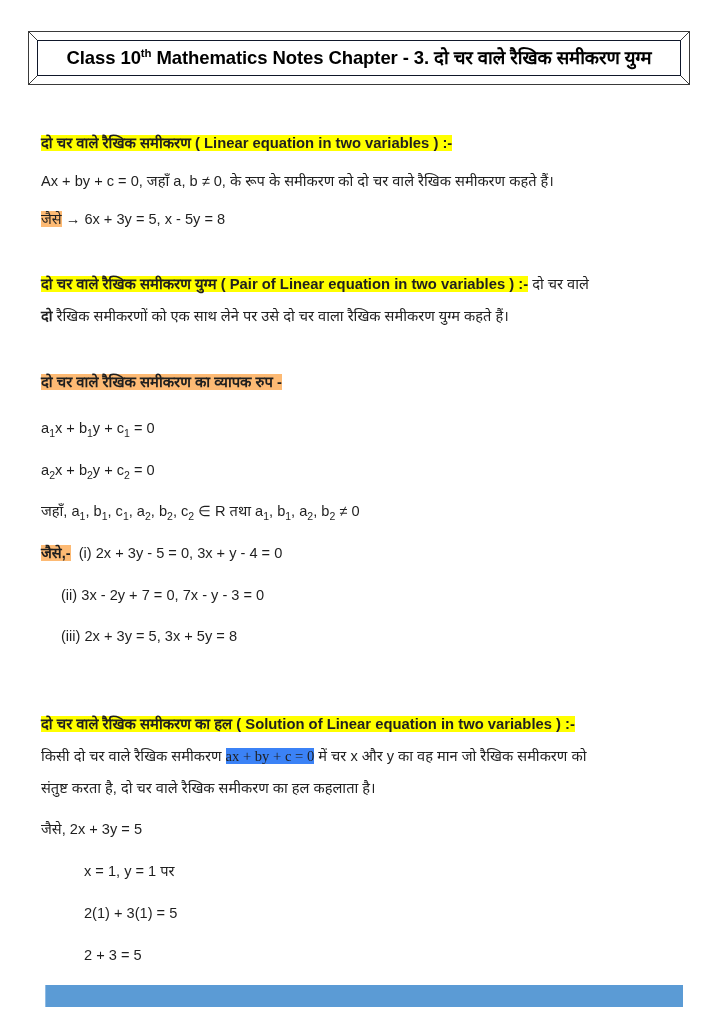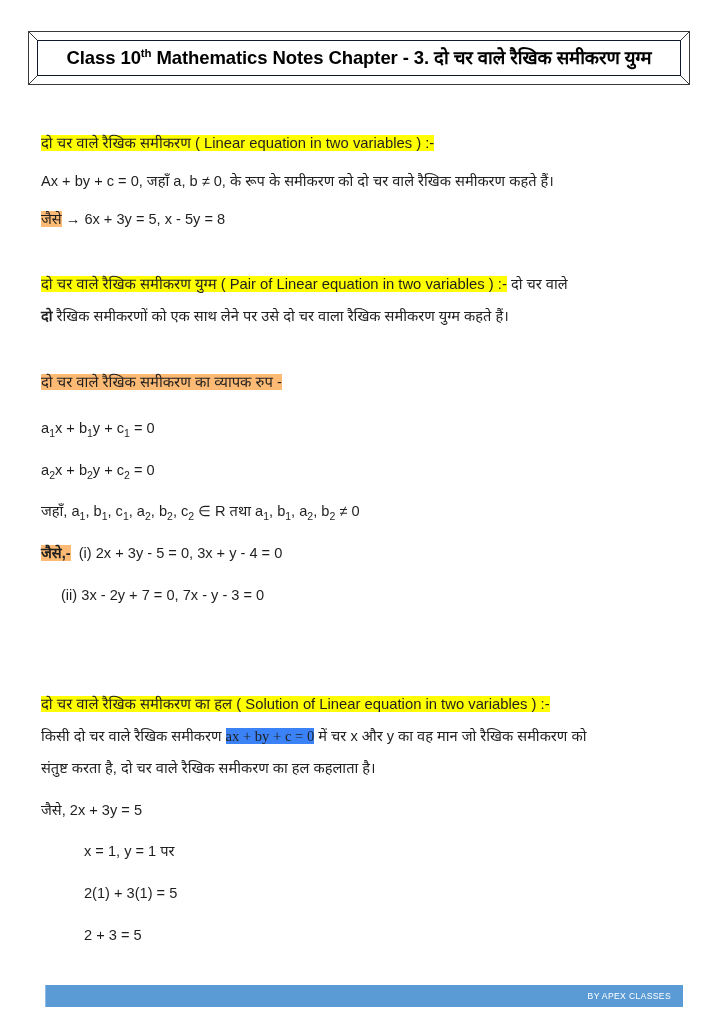--- a/index.html
+++ b/index.html
@@ -72,21 +72,21 @@
   }
 
   .line {
     font-size: 14.6px;
     line-height: 1.35;
     color: #1f1f1f;
     margin: 0;
   }
 
   .hl-head {
-    font-weight: normal;
+    font-weight: bold;
     font-size: 14.8px;
   }
   .hl-yellow { background: #ffff00; }
   .hl-green  { background: #fdba74; }
   .hl-pink   { background: #3b82f6; font-family: Liberation Serif, serif; }
 
   .b { font-weight: bold; }
 
   .sub {
     font-size: 0.72em;
@@ -182,20 +182,21 @@
   <div class="line"><span>a</span><span class="sub">1</span><span>x + b</span><span class="sub">1</span><span>y + c</span><span class="sub">1</span><span> = 0</span></div>
   <div class="sp-22"></div>
   <div class="line"><span>a</span><span class="sub">2</span><span>x + b</span><span class="sub">2</span><span>y + c</span><span class="sub">2</span><span> = 0</span></div>
   <div class="sp-22"></div>
   <div class="line"><span>जहाँ, a</span><span class="sub">1</span><span>, b</span><span class="sub">1</span><span>, c</span><span class="sub">1</span><span>, a</span><span class="sub">2</span><span>, b</span><span class="sub">2</span><span>, c</span><span class="sub">2</span><span> ∈ R तथा a</span><span class="sub">1</span><span>, b</span><span class="sub">1</span><span>, a</span><span class="sub">2</span><span>, b</span><span class="sub">2</span><span> ≠ 0</span></div>
   <div class="sp-22"></div>
   <div class="line"><span class="hl-green b">जैसे,-</span>&nbsp; <span>(i) 2x + 3y - 5 = 0,   3x + y - 4 = 0</span></div>
   <div class="sp-22"></div>
   <div class="line indent-1">(ii) 3x - 2y + 7 = 0,   7x - y - 3 = 0</div>
   <div class="sp-22"></div>
+  <div class="line indent-1">(iii) 2x + 3y = 5,   3x + 5y = 8</div>
 
   <div class="sp-38"></div>
   <div class="sp-30"></div>
 
   <div class="line hl-head"><span class="hl-yellow"><span>दो चर वाले रैखिक समीकरण का हल</span> <span>( Solution of Linear equation in two variables ) :-</span></span></div>
   <div class="sp-12"></div>
   <div class="line"><span>किसी दो चर वाले रैखिक समीकरण </span><span class="hl-pink">ax + by + c = 0</span><span> में चर x और y का वह मान जो रैखिक समीकरण को</span></div>
   <div class="sp-12"></div>
   <div class="line">संतुष्ट करता है, दो चर वाले रैखिक समीकरण का हल कहलाता है।</div>
   <div class="sp-22"></div>
@@ -204,14 +205,13 @@
   <div class="line indent-2">x = 1, y = 1 पर</div>
   <div class="sp-22"></div>
   <div class="line indent-2">2(1) + 3(1) = 5</div>
   <div class="sp-22"></div>
   <div class="line indent-2">2 + 3 = 5</div>
 
 </div>
 
 <div class="footer">
   <div class="footer-divider"></div>
-  <div class="footer-right">BY APEX CLASSES</div>
 </div>
 
 </body></html>

